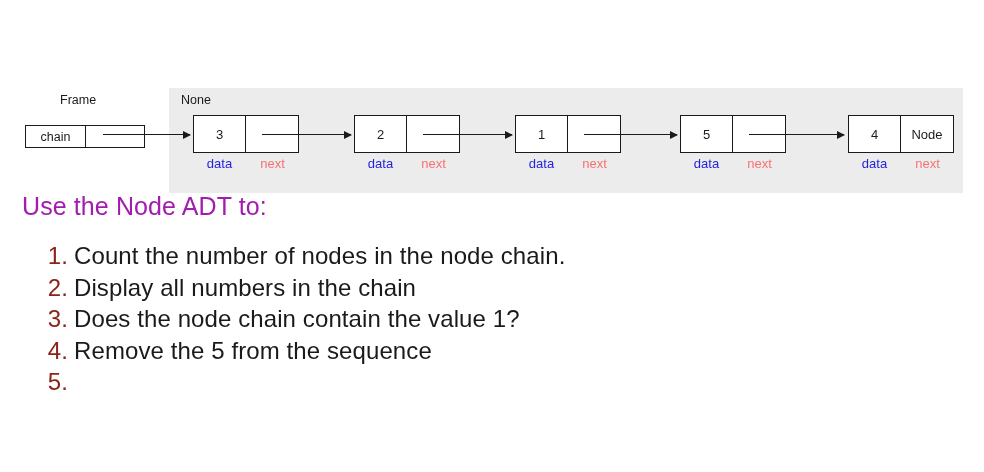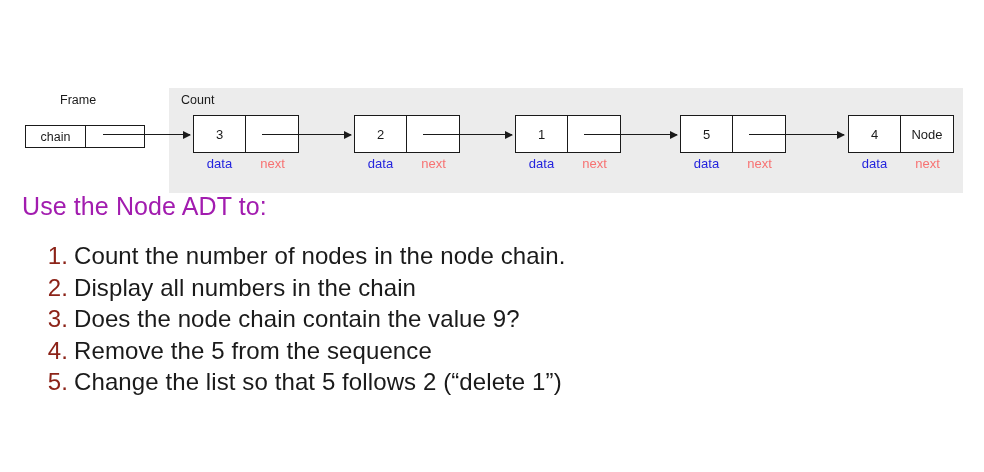--- a/index.html
+++ b/index.html
@@ -174,21 +174,21 @@
   }
 </style>
 </head>
 <body>
 
 <div id="diagram">
 
   <div class="heap-bg"></div>
 
   <div class="region-label frame-label">Frame</div>
-  <div class="region-label heap-label">Count</div>
+  <div class="region-label heap-label">None</div>
 
   <div class="frame-box">
     <div class="frame-name">chain</div>
     <div class="frame-slot"></div>
   </div>
 
   <div class="stub" style="left:103px; width:42px;"></div>
   <div class="arrow" style="left:145px; width:45px;"></div>
 
   <div class="node" style="left:193px;">
@@ -253,24 +253,23 @@
     <li>
       <span class="num">1.</span>
       <span>Count the number of nodes in the node chain.</span>
     </li>
     <li>
       <span class="num">2.</span>
       <span>Display all numbers in the chain</span>
     </li>
     <li>
       <span class="num">3.</span>
-      <span>Does the node chain contain the value 9?</span>
+      <span>Does the node chain contain the value 1?</span>
     </li>
     <li>
       <span class="num">4.</span>
       <span>Remove the 5 from the sequence</span>
     </li>
     <li>
       <span class="num">5.</span>
-      <span>Change the list so that 5 follows 2 (“delete 1”)</span>
     </li>
   </ol>
 </div>
 
 </body></html>

